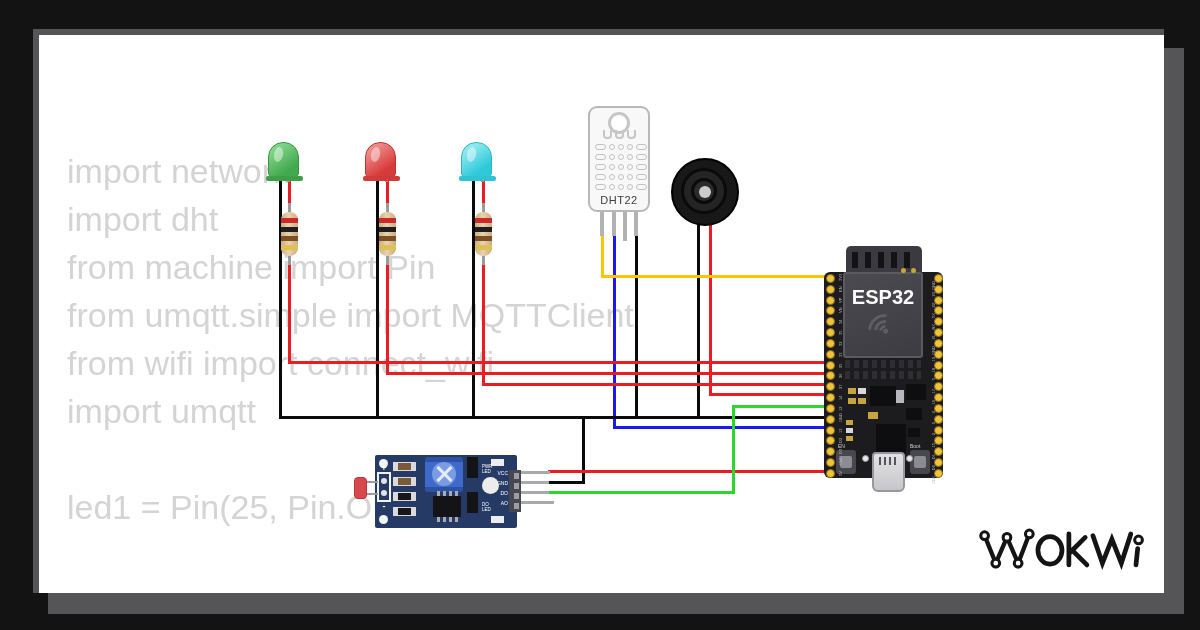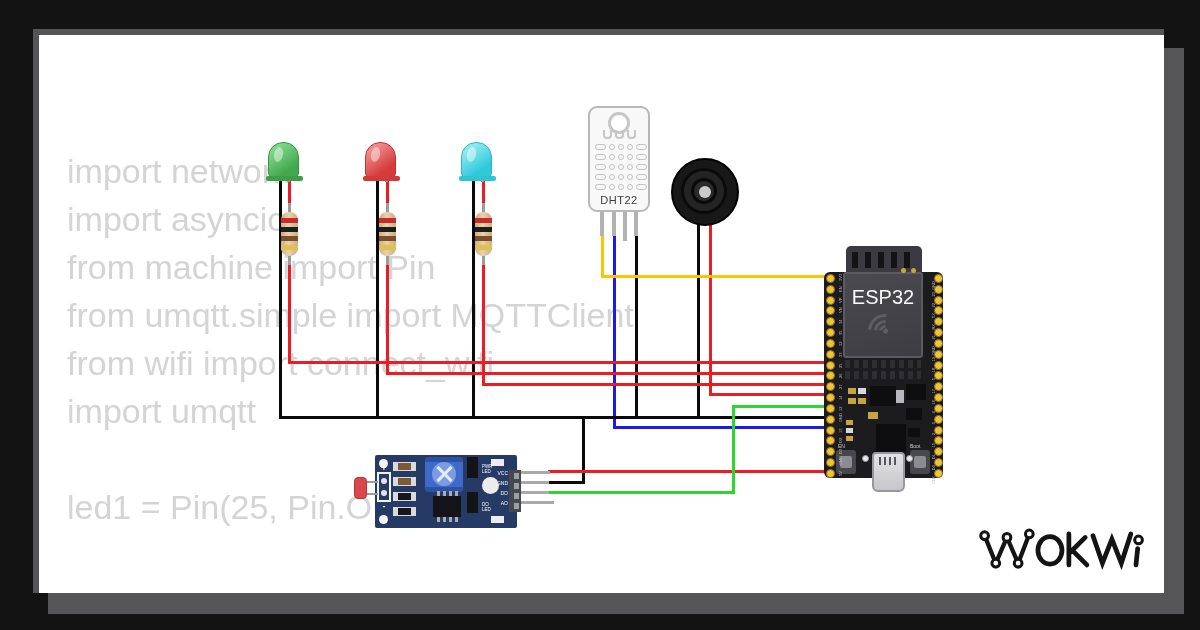--- a/index.html
+++ b/index.html
@@ -60,21 +60,21 @@
   .buzzer .dot{position:absolute;left:26px;top:26px;width:12px;height:12px;border-radius:50%;background:#cbcbcb;}
   
   .esp-antenna{position:absolute;left:846px;top:246px;width:76px;height:28px;background:#3a3a40;
                border-radius:5px 5px 0 0;z-index:5;}
   .esp-antenna .pattern{position:absolute;left:6px;top:6px;width:64px;height:16px;
       background:repeating-linear-gradient(90deg,#131316 0 6px,transparent 6px 13px);}
   .esp-board{position:absolute;left:824px;top:272px;width:119px;height:206px;background:#1c1c1f;
              border-radius:6px;z-index:6;}
   .esp-shield{position:absolute;left:19px;top:0;width:80px;height:86px;background:linear-gradient(160deg,#4a4a50,#3c3c42);
               border:2px solid #5a5a60;border-radius:3px;box-sizing:border-box;}
-  .esp-shield .name{position:absolute;top:12px;width:100%;text-align:center;font-size:20px;color:#fafafa;}
+  .esp-shield .name{position:absolute;top:12px;width:100%;text-align:center;font-size:20px;color:#fafafa;font-weight:bold;}
   .wifi{position:absolute;left:23px;top:40px;width:34px;height:34px;transform:rotate(-40deg);}
   .wifi i{position:absolute;border:3px solid #5d5d64;border-radius:50%;box-sizing:border-box;
           border-left-color:transparent;border-right-color:transparent;border-bottom-color:transparent;}
   .gold-dot{position:absolute;width:5px;height:5px;border-radius:50%;background:#c9a53c;z-index:7;}
   .padrow{position:absolute;left:21px;width:76px;height:8px;
       background:repeating-linear-gradient(90deg,#2e2e33 0 5px,#1c1c1f 5px 9px);}
   .chip{position:absolute;background:#0e0e10;}
   .cap{position:absolute;background:#c8a43e;}
   .cap2{position:absolute;background:#d9d9dd;}
   .btn{position:absolute;width:20px;height:24px;background:#47474d;border-radius:3px;}
@@ -126,21 +126,21 @@
 <body>
 
 <div class="stage">
 
   <div class="shadow" style="left:1164px;top:48px;width:20px;height:566px;"></div>
   <div class="shadow" style="left:48px;top:593px;width:1136px;height:21px;"></div>
 
   <div class="page">
     <div class="code">
         <div class="code-line">import network</div>
-        <div class="code-line">import asyncio</div>
+        <div class="code-line">import dht</div>
         <div class="code-line">from machine import Pin</div>
         <div class="code-line">from umqtt.simple import MQTTClient</div>
         <div class="code-line">from wifi import connect_wifi</div>
         <div class="code-line">import umqtt</div>
         <div class="code-line"></div>
         <div class="code-line">led1 = Pin(25, Pin.OUT)</div>
       </div>
   </div>
 
 

